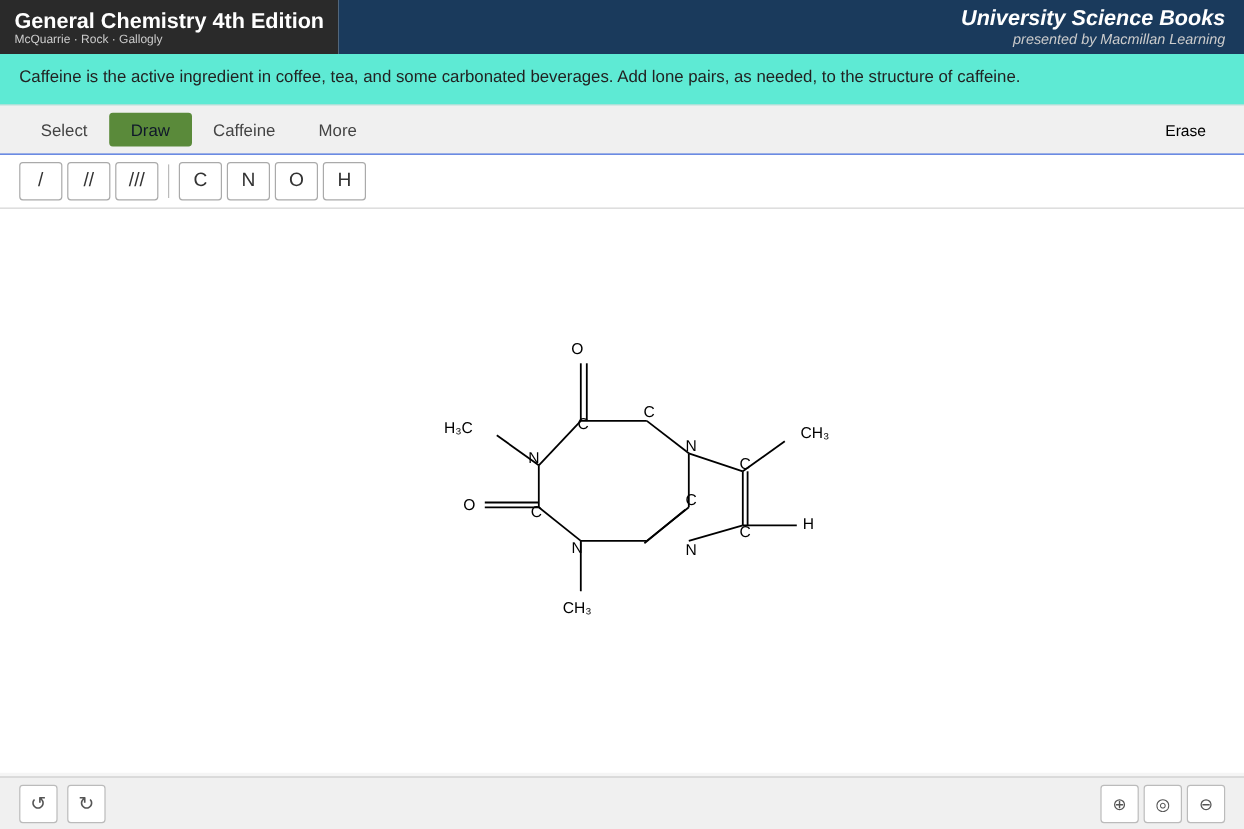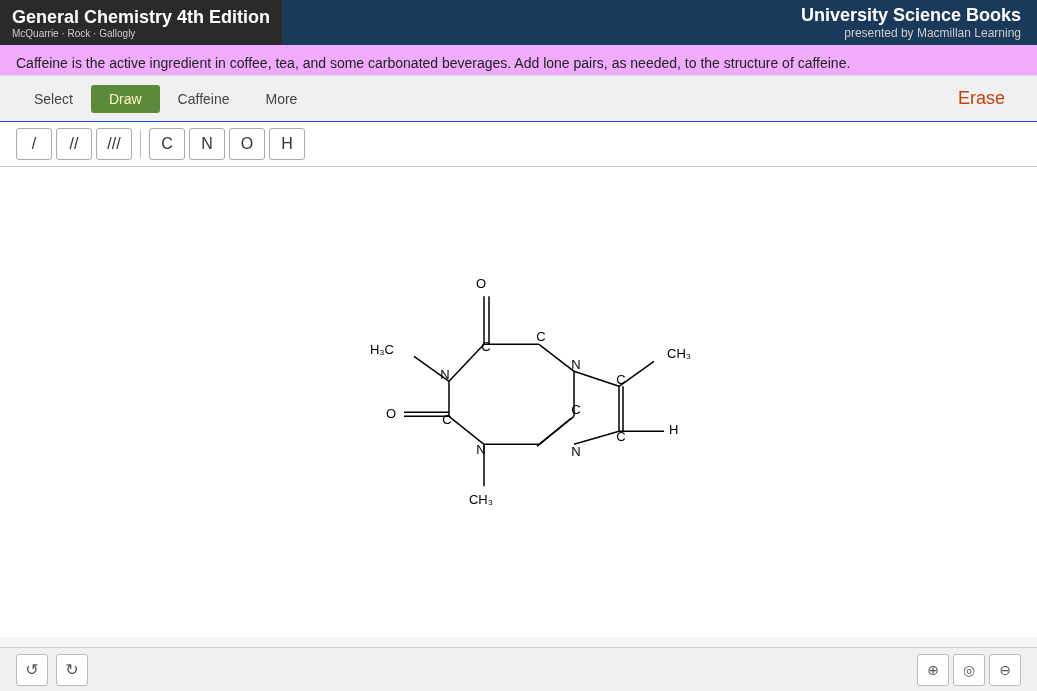--- a/index.html
+++ b/index.html
@@ -37,37 +37,38 @@
       font-size: 10px;
     }
     .header-right {
       background: #1a3a5c;
       flex: 1;
       display: flex;
       flex-direction: column;
       justify-content: center;
       align-items: flex-end;
       padding: 4px 16px;
+      font-style: italic;
     }
     .header-brand {
       color: #fff;
       font-size: 18px;
       font-weight: bold;
     }
     .header-brand-sub {
       color: #ccc;
       font-size: 12px;
     }
 
     
     .instructions {
-      padding: 10px 16px 4px 16px;
+      padding: 10px 16px 16px 16px;
       font-size: 14px;
       color: #222;
-      background: #f0abfc;
+      background: #5eead4;
       border-bottom: 1px solid #ddd;
     }
 
     
     .toolbar-container {
       background: #f0f0f0;
       border-bottom: 1px solid #1d4ed8;
       padding: 6px 16px;
       display: flex;
       align-items: center;
@@ -78,33 +79,33 @@
     .tab-btn {
       padding: 6px 18px;
       font-size: 14px;
       cursor: pointer;
       border: none;
       background: transparent;
       color: #444;
     }
     .tab-btn.active {
       background: #5a8a3a;
-      color: #fef9c3;
+      color: #0f172a;
       border-radius: 3px;
     }
 
     
     .erase-btn {
       margin-left: auto;
       padding: 6px 16px;
-      font-size: 18px;
+      font-size: 13px;
       cursor: pointer;
       border: none;
       background: transparent;
-      color: #c2410c;
+      color: #000000;
     }
 
     
     .tools-row {
       background: #fff;
       border-bottom: 1px solid #ccc;
       padding: 6px 16px;
       display: flex;
       align-items: center;
       gap: 4px;

